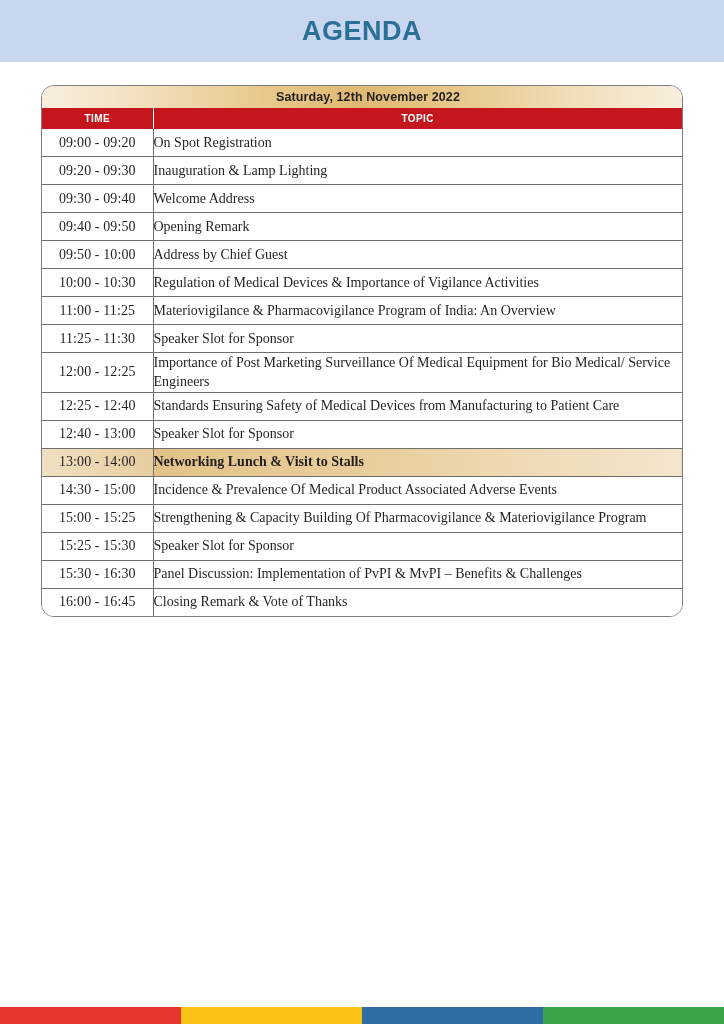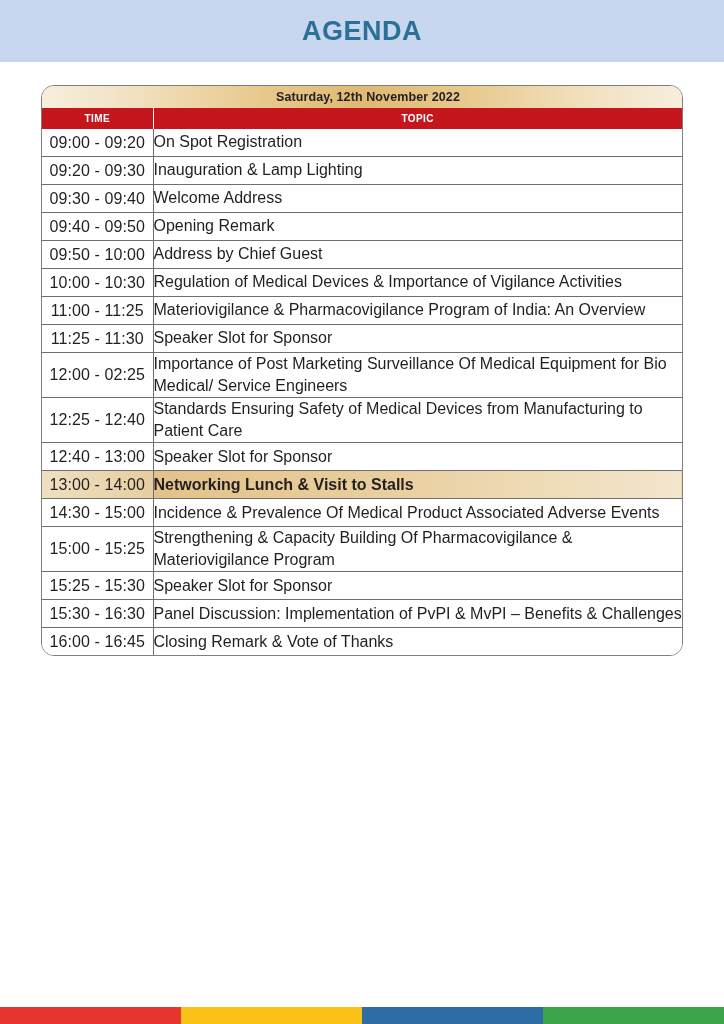--- a/index.html
+++ b/index.html
@@ -91,25 +91,26 @@
     height: 21px;
     letter-spacing: 0.4px;
     text-align: center;
     vertical-align: middle;
   }
   thead th.th-time {
     border-right: 1px solid #ffffff;
   }
 
   tbody td {
-    font-size: 16px;
+    font-size: 14px;
     color: #231f20;
     border-top: 1px solid #6f6f6f;
     vertical-align: middle;
     background: #ffffff;
+    font-family: Liberation Serif, serif;
   }
   tbody tr:first-child td {
     border-top: none;
   }
   td.time-cell {
     text-align: center;
     height: 27px;
     border-right: 1px solid #6f6f6f;
     white-space: nowrap;
     letter-spacing: 0.1px;
@@ -196,21 +197,21 @@
         </tr>
         <tr>
           <td class="time-cell">11:00 - 11:25</td>
           <td class="topic-cell">Materiovigilance &amp; Pharmacovigilance Program of India: An Overview</td>
         </tr>
         <tr>
           <td class="time-cell">11:25 - 11:30</td>
           <td class="topic-cell">Speaker Slot for Sponsor</td>
         </tr>
         <tr>
-          <td class="time-cell">12:00 - 02:25</td>
+          <td class="time-cell">12:00 - 12:25</td>
           <td class="topic-cell">Importance of Post Marketing Surveillance Of Medical Equipment for Bio Medical/ Service Engineers</td>
         </tr>
         <tr>
           <td class="time-cell">12:25 - 12:40</td>
           <td class="topic-cell">Standards Ensuring Safety of Medical Devices from Manufacturing to Patient Care</td>
         </tr>
         <tr>
           <td class="time-cell">12:40 - 13:00</td>
           <td class="topic-cell">Speaker Slot for Sponsor</td>
         </tr>

